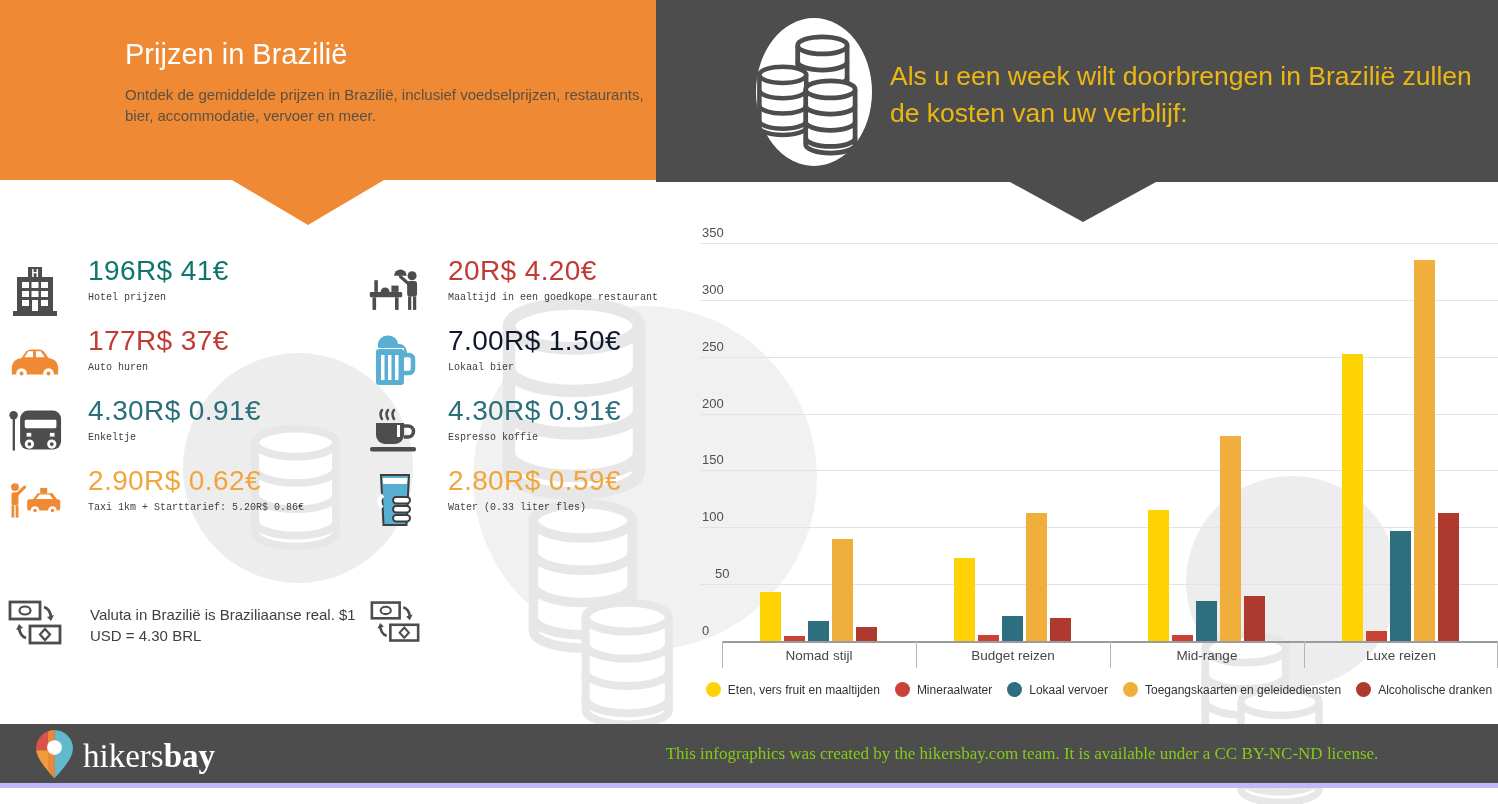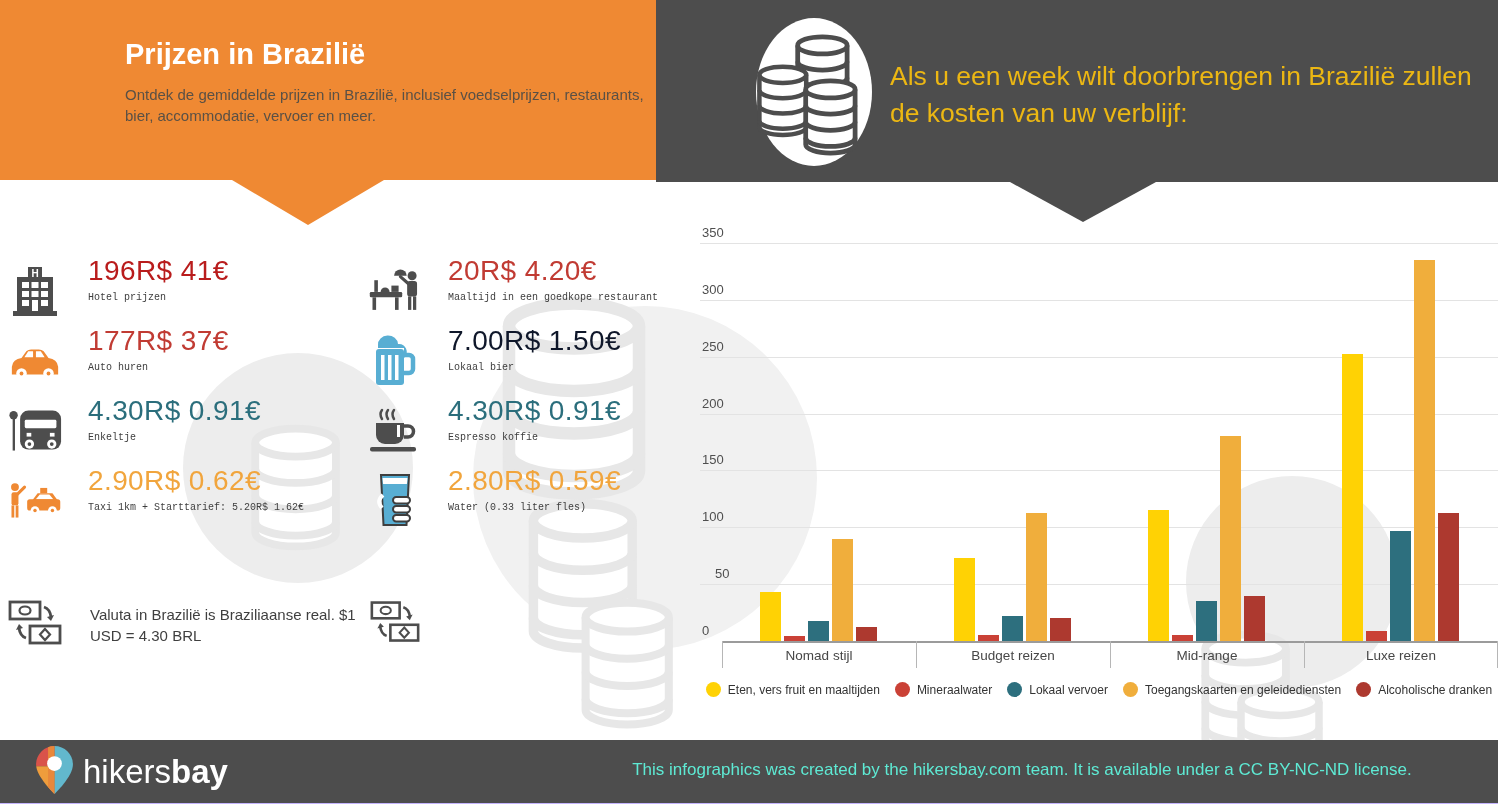--- a/index.html
+++ b/index.html
@@ -4,21 +4,21 @@
 <style>
   html,body{margin:0;padding:0;}
   body{width:1498px;height:804px;position:relative;overflow:hidden;background:#fff;
        font-family:"Liberation Sans", sans-serif;}
 
   
   #watermark{position:absolute;left:0;top:0;width:1498px;height:804px;z-index:0;}
 
   
   .header-orange{position:absolute;left:0;top:0;width:656px;height:180px;background:#ef8933;z-index:3;}
-  .header-orange h1{position:absolute;left:125px;top:38px;margin:0;font-size:29px;font-weight:700;color:#fff;}
+  .header-orange h1{position:absolute;left:125px;top:38px;margin:0;font-size:29px;font-weight:400;color:#fff;}
   .header-orange p{position:absolute;left:125px;top:84px;width:530px;margin:0;font-size:15px;line-height:1.4;color:#5a5045;}
   .tri-orange{position:absolute;left:232px;top:180px;width:0;height:0;z-index:3;
     border-left:76px solid transparent;border-right:76px solid transparent;border-top:45px solid #ef8933;}
   .header-dark{position:absolute;left:656px;top:0;width:842px;height:182px;background:#4d4d4d;z-index:3;}
   .header-dark .right-title{position:absolute;left:234px;top:58px;width:600px;font-size:26.5px;line-height:1.4;color:#ecb713;}
   .coins-badge{position:absolute;left:92px;top:12px;}
   .tri-dark{position:absolute;left:1010px;top:182px;width:0;height:0;z-index:3;
     border-left:73px solid transparent;border-right:73px solid transparent;border-top:40px solid #4d4d4d;}
 
   
@@ -38,28 +38,28 @@
   .ytick{position:absolute;font-size:13px;color:#4f4f4f;}
   .xtick-line{position:absolute;top:405px;width:1px;height:27px;background:#b6b6b6;}
   .cat-label{position:absolute;top:412px;width:194px;text-align:center;font-size:13.5px;color:#474747;}
   .bar{position:absolute;width:21px;}
   .legend{position:absolute;top:446px;left:-12px;width:822px;display:flex;justify-content:center;gap:15px;white-space:nowrap;}
   .legend-item{display:flex;align-items:center;gap:7px;}
   .legend-swatch{width:15px;height:15px;border-radius:50%;flex:0 0 15px;}
   .legend-label{font-size:12px;color:#333;}
 
   
-  .footer{position:absolute;left:0;top:740px;width:1498px;height:64px;background:#4d4d4d;z-index:4;
-          box-sizing:border-box;border-bottom:1px solid #c4b5fd;}
+  .footer{position:absolute;left:0;top:724px;width:1498px;height:64px;background:#4d4d4d;z-index:4;
+          box-sizing:border-box;border-bottom:5px solid #c4b5fd;font-family:Liberation Serif, serif;}
   .footer-logo{position:absolute;left:36px;top:6px;display:flex;align-items:center;gap:10px;}
   .logo-text{font-size:33px;color:#fff;}
   .logo-hikers{font-weight:400;}
   .logo-bay{font-weight:700;}
   .footer-note{position:absolute;left:560px;right:14px;top:0;height:59px;display:flex;align-items:center;
-               justify-content:center;font-size:17px;color:#5eead4;}
+               justify-content:center;font-size:17px;color:#84cc16;}
 </style>
 </head>
 <body>
 
 <svg width="0" height="0" style="position:absolute">
   <defs>
     <g id="coinstack">
       <path d="M6 12 v58 a26 9 0 0 0 52 0 v-58" fill="#fff" stroke="currentColor" stroke-width="5"></path>
       <path d="M6 29 a26 9 0 0 0 52 0" fill="none" stroke="currentColor" stroke-width="5"></path>
       <path d="M6 46 a26 9 0 0 0 52 0" fill="none" stroke="currentColor" stroke-width="5"></path>
@@ -132,21 +132,21 @@
       <rect x="11" y="26" width="7" height="6" fill="#fff"></rect>
         <rect x="20.5" y="26" width="7" height="6" fill="#fff"></rect>
         <rect x="30" y="26" width="7" height="6" fill="#fff"></rect>
       <rect x="11" y="35" width="7" height="6" fill="#fff"></rect>
         <rect x="30" y="35" width="7" height="6" fill="#fff"></rect>
       <rect x="21" y="35" width="6" height="11" fill="#fff"></rect>
       <rect x="2" y="46" width="44" height="5" fill="#4d4d4d"></rect>
     </svg>
   </div>
   <div class="price-text">
-    <div class="price-value" style="color: #b91c1c;">196R$ 41€</div>
+    <div class="price-value" style="color: #0f766e;">196R$ 41€</div>
     <div class="price-label">Hotel prijzen</div>
   </div>
 </div>
 
 <div class="price-item" style="left:8px;top:326px">
   <div class="icon-box">
     <svg width="56" height="40" viewBox="0 0 56 40">
       <path d="M4 26 q1 -8 10 -9 l5 -7 q2 -2 5 -2 h8 q3 0 5 2 l5 7 q9 1 10 9 v8 h-48 z" fill="#ef8933"></path>
       <path d="M17 16 l4 -6 h5 v6 z" fill="#fff"></path>
       <path d="M29 10 h5 l4 6 h-9 z" fill="#fff"></path>
@@ -196,21 +196,21 @@
       <path d="M32 21 l4.5 -5.5 h11 l4.5 5.5 z" fill="#fff"></path>
       <rect x="22" y="21" width="38" height="13" rx="3" fill="#ef8933"></rect>
       <circle cx="31" cy="34" r="5" fill="#fff"></circle>
         <circle cx="31" cy="34" r="2" fill="#ef8933"></circle>
       <circle cx="51" cy="34" r="5" fill="#fff"></circle>
         <circle cx="51" cy="34" r="2" fill="#ef8933"></circle>
     </svg>
   </div>
   <div class="price-text">
     <div class="price-value" style="color: rgb(241, 165, 61);">2.90R$ 0.62€</div>
-    <div class="price-label">Taxi 1km + Starttarief: 5.20R$ 1.62€</div>
+    <div class="price-label">Taxi 1km + Starttarief: 5.20R$ 0.86€</div>
   </div>
 </div>
 
 <div class="price-item" style="left:368px;top:256px">
   <div class="icon-box">
     <svg width="60" height="50" viewBox="0 0 60 50">
       <circle cx="49" cy="8" r="5" fill="#4d4d4d"></circle>
       <rect x="43.5" y="14" width="11" height="17" rx="3" fill="#4d4d4d"></rect>
       <path d="M45 17 L36 9" stroke="#4d4d4d" stroke-width="3.5" stroke-linecap="round"></path>
       <path d="M29 8 a7 7 0 0 1 14 0 z" fill="#4d4d4d"></path>

